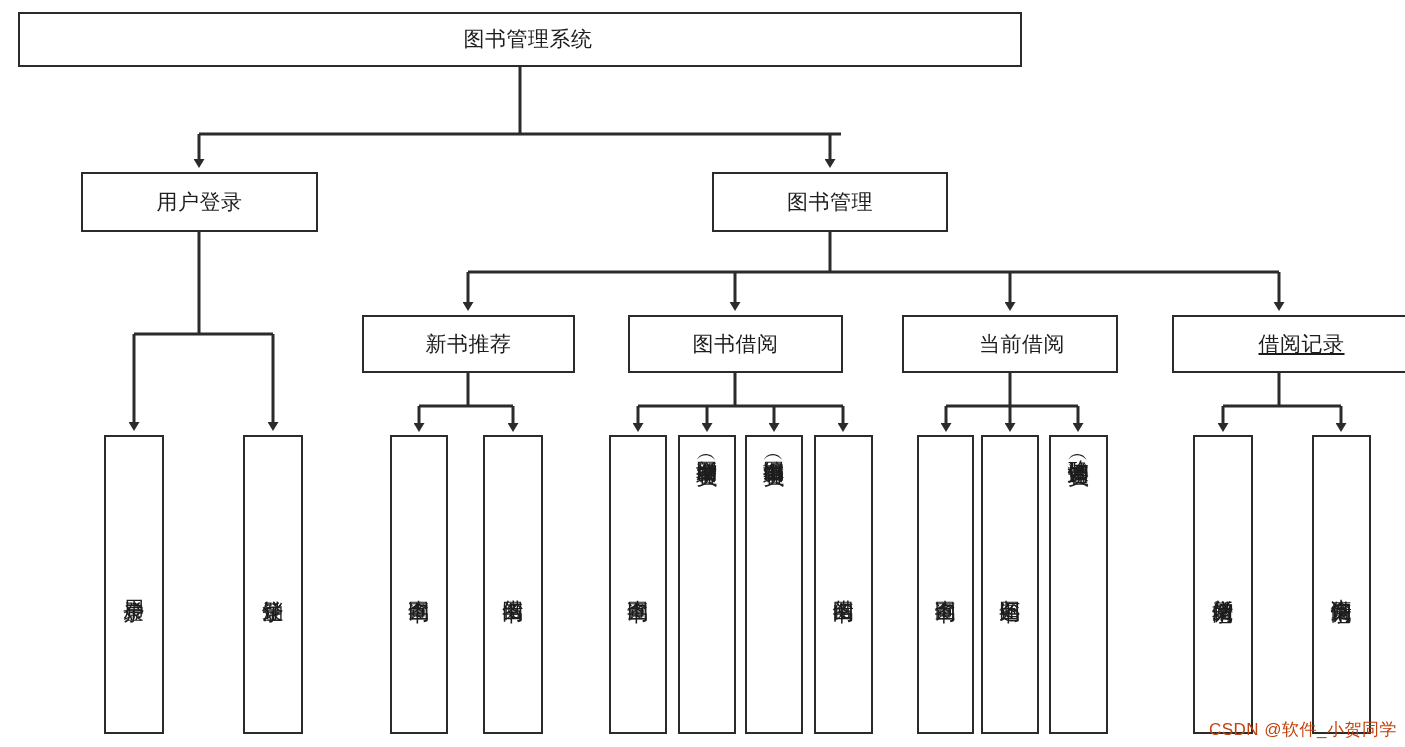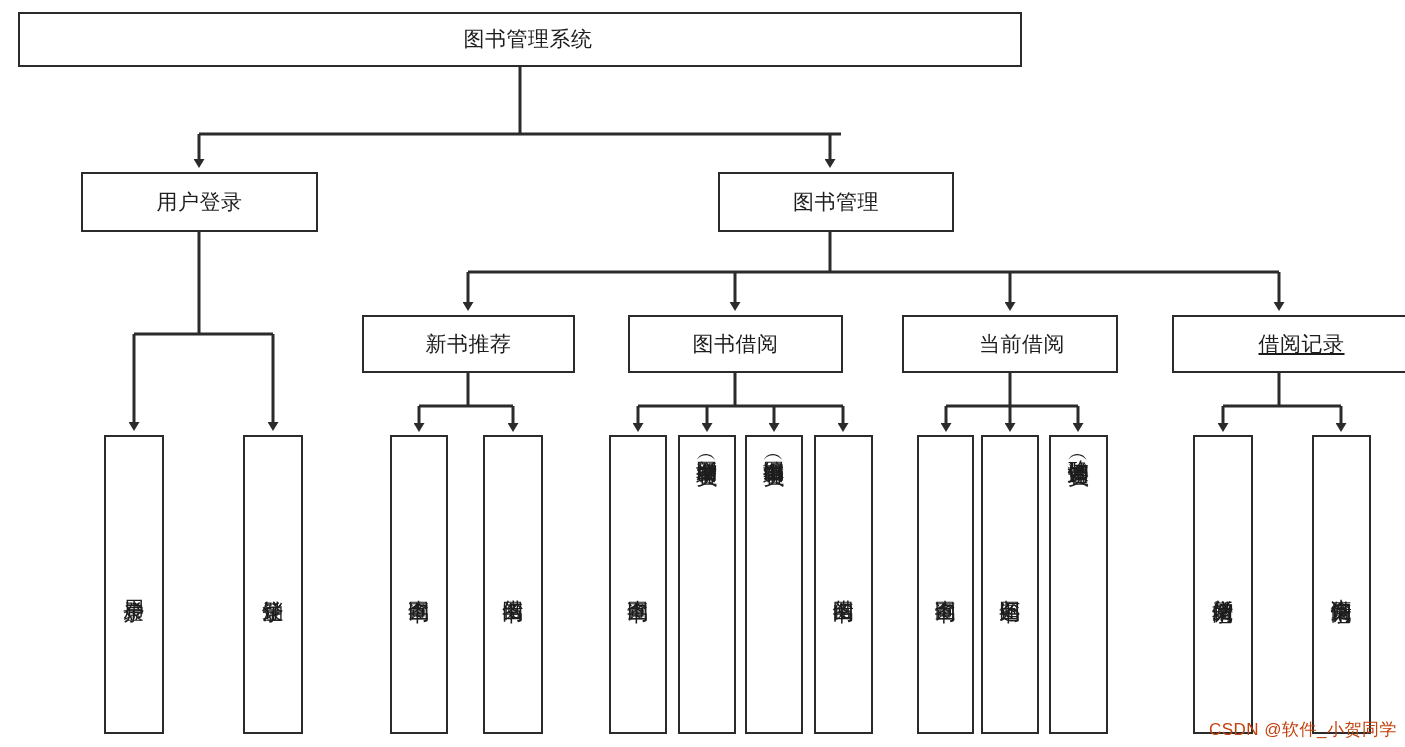--- a/index.html
+++ b/index.html
@@ -133,21 +133,21 @@
     </g>
   </svg>
 
   <div class="node-box" style="left:18px; top:12px; width:1004px; height:55px;padding-left:16px;">
     <span class="node-label">图书管理系统</span>
   </div>
 
   <div class="node-box" style="left:81px; top:172px; width:237px; height:60px;">
     <span class="node-label">用户登录</span>
   </div>
-  <div class="node-box" style="left:712px; top:172px; width:236px; height:60px;margin-left:6px;">
+  <div class="node-box" style="left:712px; top:172px; width:236px; height:60px;">
     <span class="node-label">图书管理</span>
   </div>
 
   <div class="node-box" style="left:362px; top:315px; width:213px; height:58px;">
     <span class="node-label">新书推荐</span>
   </div>
   <div class="node-box" style="left:628px; top:315px; width:215px; height:58px;">
     <span class="node-label">图书借阅</span>
   </div>
   <div class="node-box" style="left:902px; top:315px; width:216px; height:58px;padding-left:24px;">

